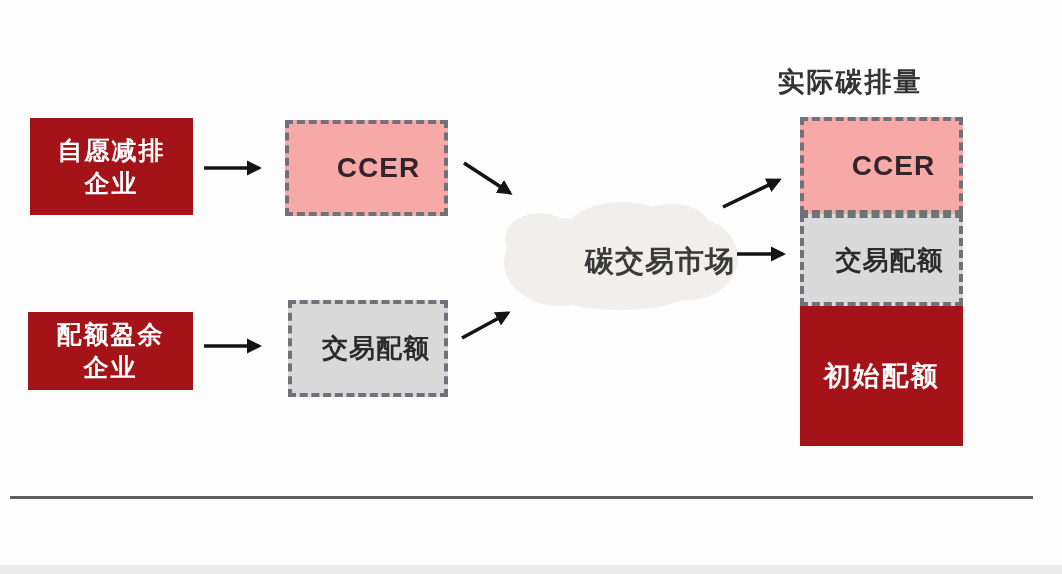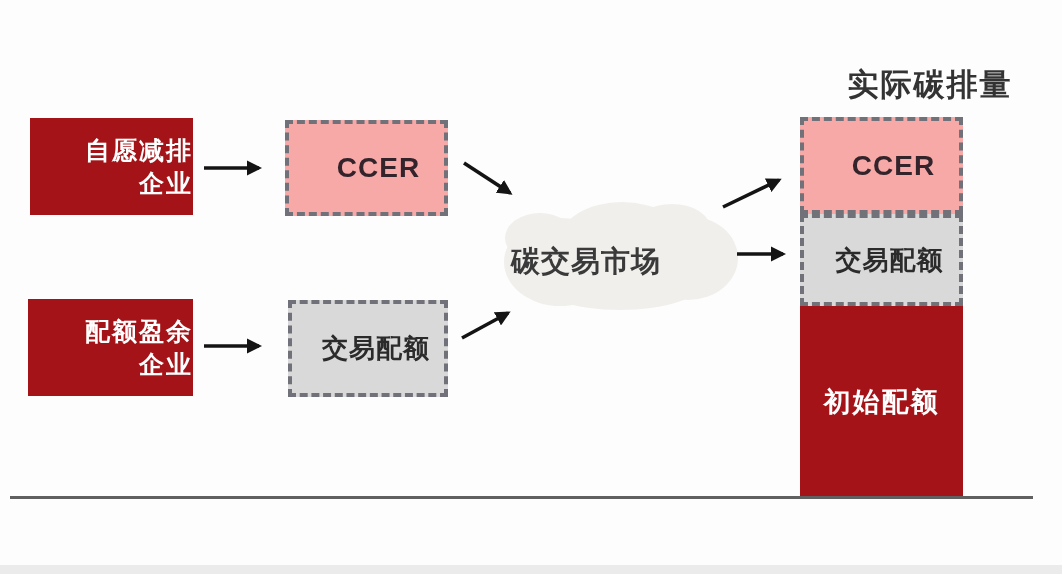--- a/index.html
+++ b/index.html
@@ -19,21 +19,20 @@
     align-items:center;justify-content:center;
     text-align:center;
   }
   .red-box{
     background:#a31318;
     color:#ffffff;
     font-weight:700;
     font-size:25px;
     line-height:33px;
     letter-spacing:2px;
-    align-items:flex-end;
   }
   .pink-dash{
     background:#f7a9a8;
     border:4px dashed #71717a;
     color:#33242b;
     font-weight:700;
     font-size:28px;
     letter-spacing:1px;
     padding-left:24px;
   }
@@ -51,22 +50,21 @@
     color:#ffffff;
     font-weight:700;
     font-size:27px;
     letter-spacing:2px;
   }
   .cloud-label{
     font-size:29px;
     font-weight:700;
     color:#3a3a3a;
     letter-spacing:1px;
-    text-align:left;
-    margin-left:6px;
+    text-align:right;
   }
   .caption{
     font-weight:700;
     color:#333333;
     text-align:center;
     white-space:nowrap;
   }
   .baseline{
     background:#606060;
     height:3px;
@@ -105,46 +103,46 @@
       <path d="M723,207 L779,180" marker-end="url(#ah)"></path>
       <path d="M737,254 L783,254" marker-end="url(#ah)"></path>
     </g>
   </svg>
 
   <div class="abs node red-box" style="left:30px;top:118px;width:163px;height:97px;">
     <div>自愿减排</div>
     <div>企业</div>
   </div>
 
-  <div class="abs node red-box" style="left:28px;top:299px;width:165px;height:97px;">
+  <div class="abs node red-box" style="left:28px;top:312px;width:165px;height:78px;">
     <div>配额盈余</div>
     <div>企业</div>
   </div>
 
   <div class="abs node pink-dash" style="left:285px;top:120px;width:163px;height:96px;">
     <div>CCER</div>
   </div>
 
   <div class="abs node gray-dash" style="left:288px;top:300px;width:160px;height:97px;">
     <div>交易配额</div>
   </div>
 
   <div class="abs cloud-label" style="left:505px;top:242px;width:230px;">碳交易市场</div>
 
-  <div class="abs caption" style="left:844px;top:64px;width:172px;font-size:31px;letter-spacing:2px;">实际碳排量</div>
+  <div class="abs caption" style="left:764px;top:64px;width:172px;font-size:27px;letter-spacing:2px;">实际碳排量</div>
 
   <div class="abs node pink-dash" style="left:800px;top:117px;width:163px;height:97px;">
     <div>CCER</div>
   </div>
 
   <div class="abs node gray-dash" style="left:800px;top:214px;width:163px;height:92px;">
     <div>交易配额</div>
   </div>
 
-  <div class="abs node bar-red" style="left:800px;top:306px;width:163px;height:192px;">
+  <div class="abs node bar-red" style="left:800px;top:306px;width:163px;height:140px;">
     <div>初始配额</div>
   </div>
 
   <div class="abs baseline" style="left:10px;top:496px;width:1023px;"></div>
 
 
   <div class="abs bottom-strip" style="left:0;top:565px;width:1062px;height:9px;"></div>
 
 </div>
 

